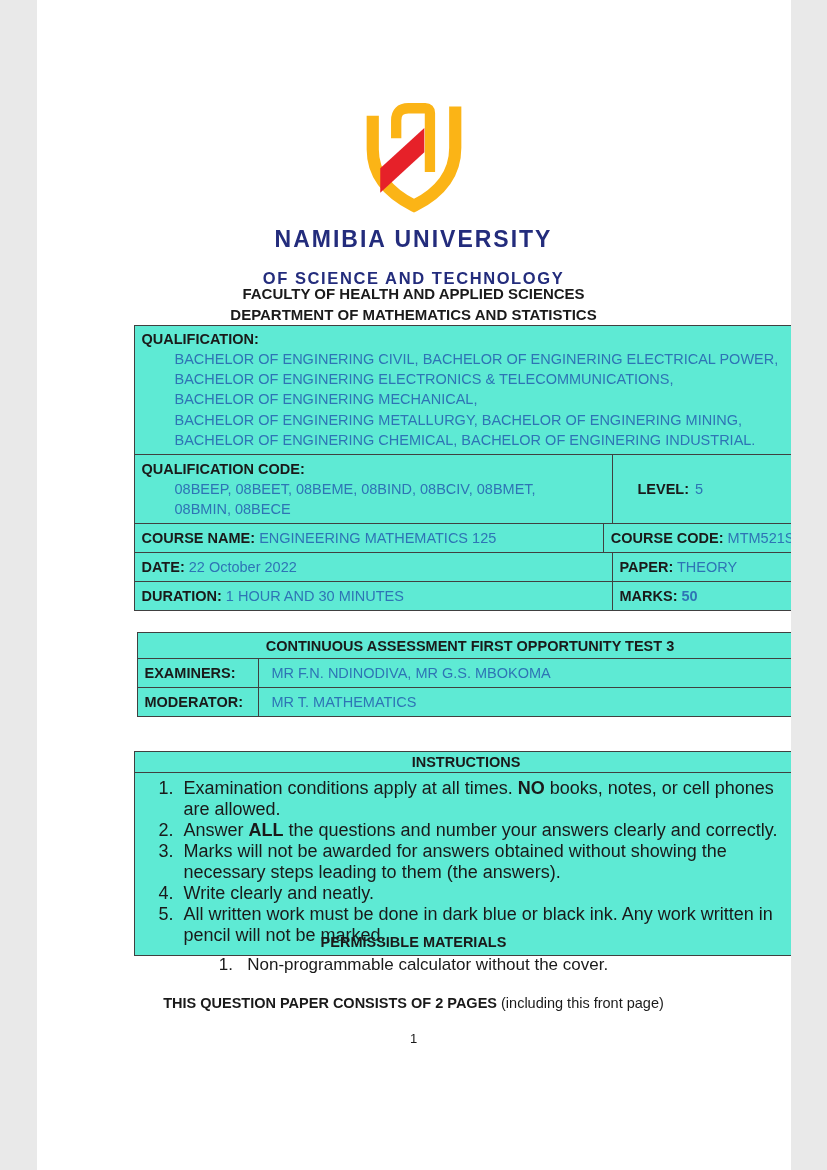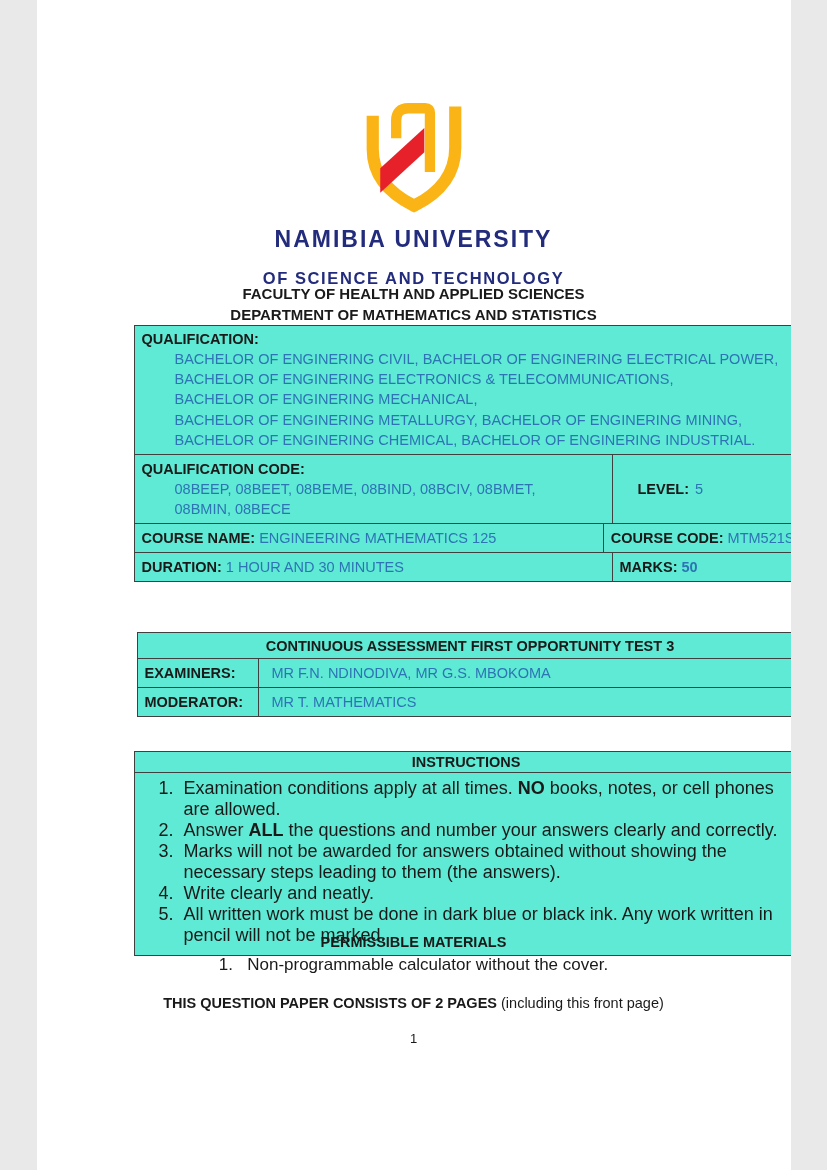--- a/index.html
+++ b/index.html
@@ -151,20 +151,30 @@
       <div class="cell-l kv-cell">
         <span class="bold">COURSE NAME:</span>
         <span class="blue val">ENGINEERING MATHEMATICS 125</span>
       </div>
       <div class="cell-r kv-cell">
         <span class="bold">COURSE CODE:</span>
         <span class="blue val">MTM521S</span>
       </div>
     </div>
 
+    <div class="row two-col kv-row">
+      <div class="cell-l kv-cell">
+        <span class="bold">DATE:</span>
+        <span class="blue val">22 October 2022</span>
+      </div>
+      <div class="cell-r kv-cell">
+        <span class="bold">PAPER:</span>
+        <span class="blue val">THEORY</span>
+      </div>
+    </div>
 
     <div class="row two-col kv-row">
       <div class="cell-l kv-cell">
         <span class="bold">DURATION:</span>
         <span class="blue val">1 HOUR AND 30 MINUTES</span>
       </div>
       <div class="cell-r kv-cell">
         <span class="bold">MARKS:</span>
         <span class="blue val bold">50</span>
       </div>

